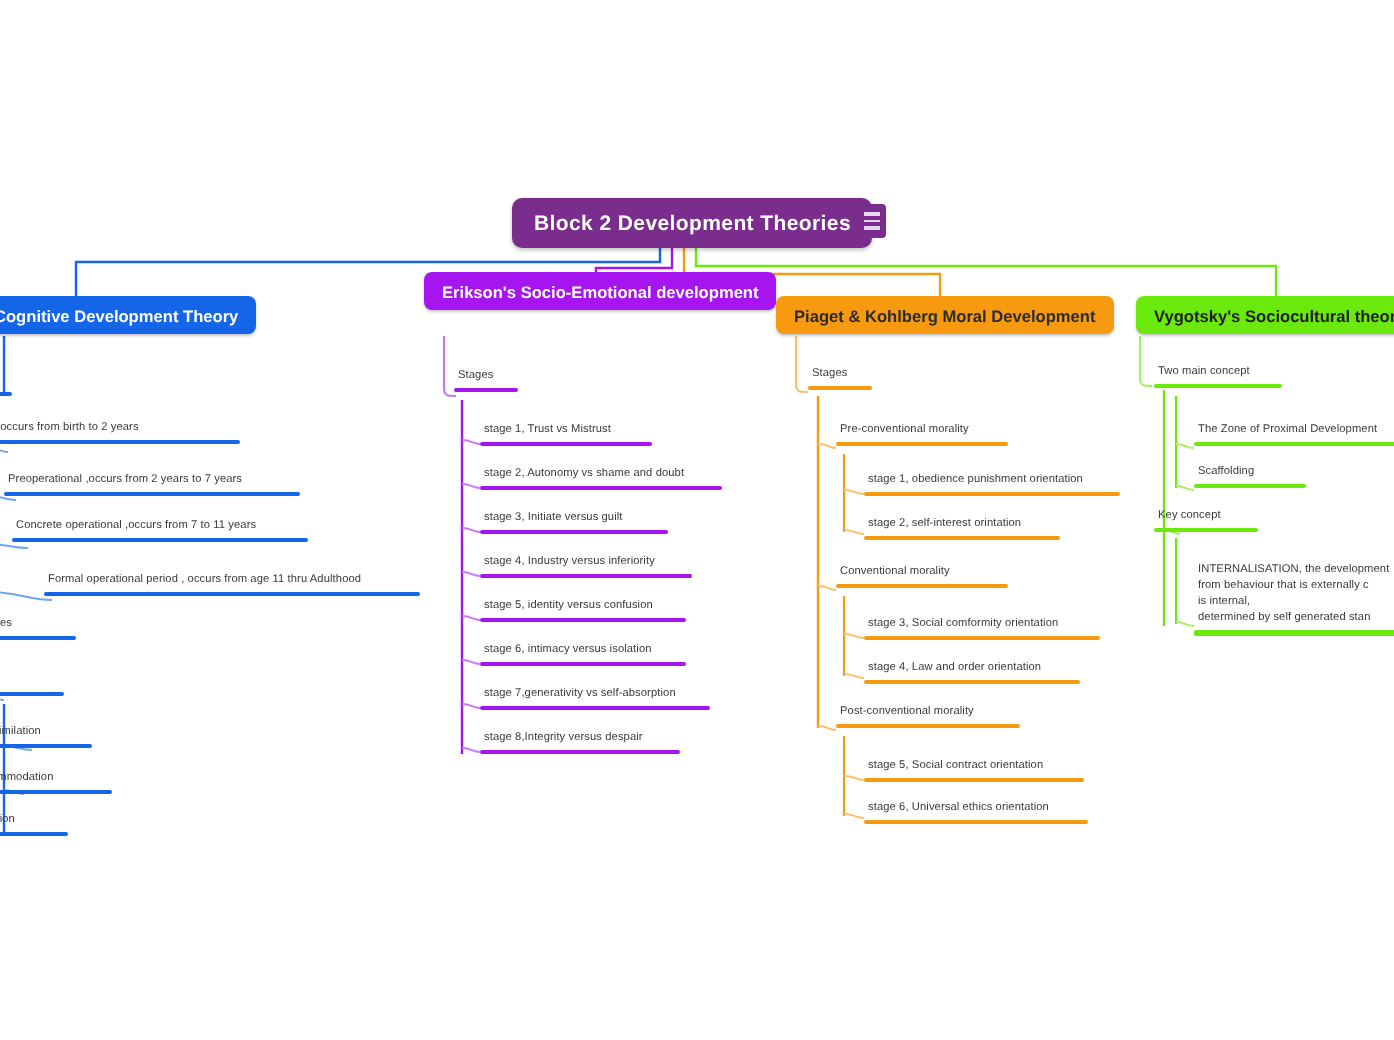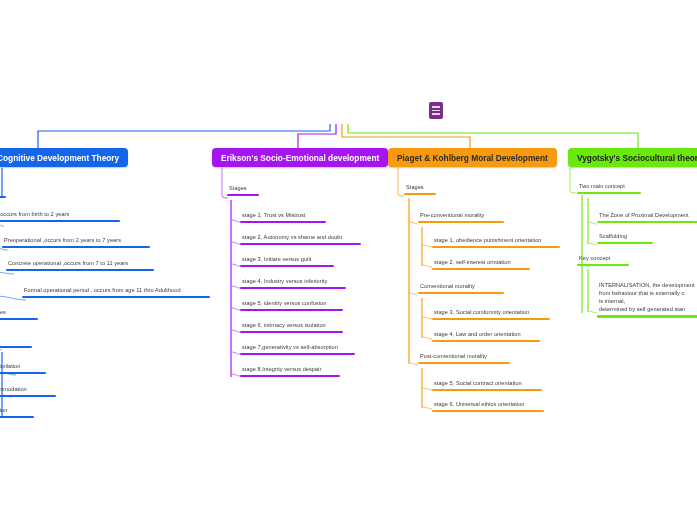--- a/index.html
+++ b/index.html
@@ -181,31 +181,34 @@
     <path d="M 582 265 C 586 265 586 267 590 267" fill="none" stroke="#A8F066" stroke-width="1"></path>
 
     <path d="M 588 198 L 588 244" fill="none" stroke="#6BE80C" stroke-width="1.1"></path>
     <path d="M 588 222 C 592 222 593 224 597 224" fill="none" stroke="#A8F066" stroke-width="1"></path>
     <path d="M 588 243 C 592 243 593 245 597 245" fill="none" stroke="#A8F066" stroke-width="1"></path>
 
     <path d="M 588 269 L 588 312" fill="none" stroke="#6BE80C" stroke-width="1.1"></path>
     <path d="M 588 311 C 592 311 593 313 597 313" fill="none" stroke="#A8F066" stroke-width="1"></path>
   </svg>
 
+  <div class="root-node">
+    <span>Block 2 Development Theories</span>
+  </div>
   <div class="root-menu">
     <i></i>
     <i></i>
     <i></i>
   </div>
 
   <div class="branch-pill pill-blue" style="left:-12px; top:148px;">
     <span>Cognitive Development Theory</span>
   </div>
 
-  <div class="branch-pill pill-purple" style="left:212px; top:148px;">
+  <div class="branch-pill pill-purple" style="left:212px; top:136px;">
     <span>Erikson's Socio-Emotional development</span>
   </div>
 
   <div class="branch-pill pill-orange" style="left:388px; top:148px;text-align:center;">
     <span>Piaget &amp; Kohlberg Moral Development</span>
   </div>
 
   <div class="branch-pill pill-green" style="left:568px; top:148px;">
     <span>Vygotsky's Sociocultural theory</span>
   </div>

